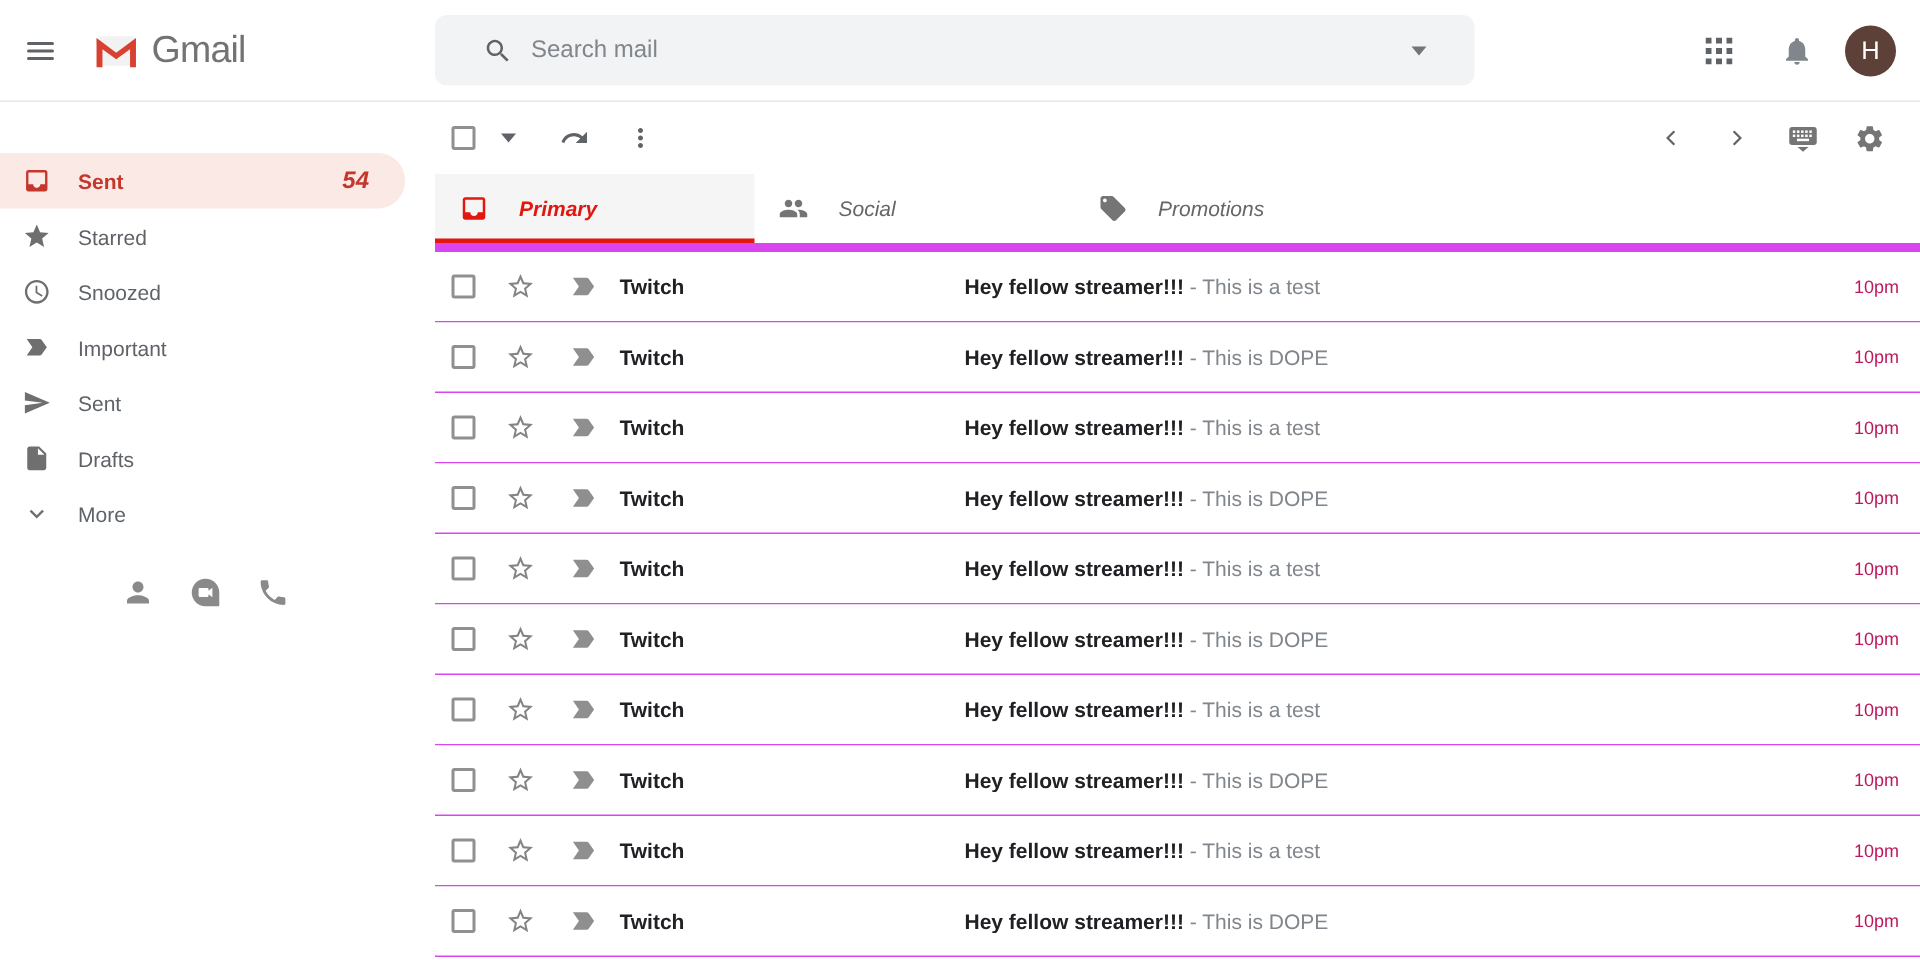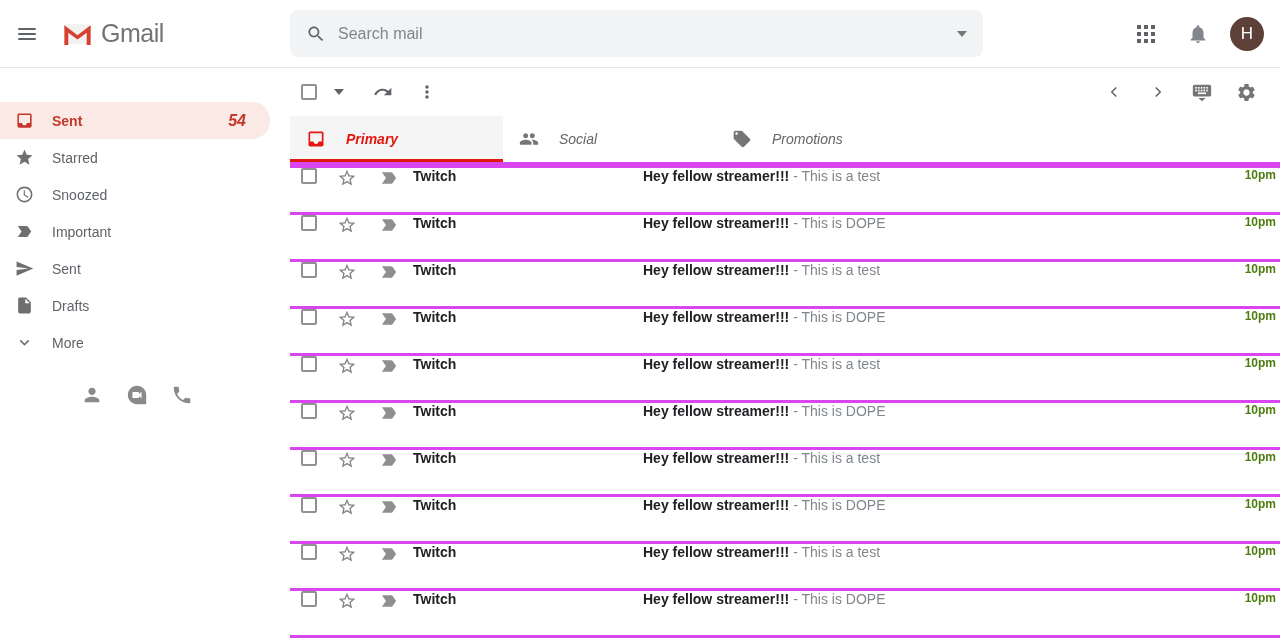--- a/index.html
+++ b/index.html
@@ -13,21 +13,21 @@
 
   
   .header { height:68px; display:flex; align-items:center; border-bottom:1px solid #e8e8e8; }
   .header-left { width:290px; flex-shrink:0; display:flex; align-items:center; padding-left:14px; }
   .hamburger { width:40px; height:40px; display:flex; flex-direction:column; justify-content:center; gap:3px; padding-left:4px; cursor:pointer; }
   .hamburger span { width:18px; height:2px; background:#5f6368; border-radius:1px; }
   .logo { display:flex; align-items:center; gap:8px; margin-left:8px; }
   .logo-text { font-size:25px; color:#737373; letter-spacing:-0.5px; }
 
   .search-wrap { flex:1; max-width:693px; }
-  .search-bar { height:47px; background:var(--search_bg,#f1f3f4); border-radius:8px; display:flex; align-items:center; padding:0 16px; }
+  .search-bar { height:47px; background:var(--search_bg,#f1f3f4); border-radius:8px; display:flex; align-items:center; padding:0 32px; }
   .search-placeholder { margin-left:12px; font-size:16px; color:#80868b; }
   .search-caret { margin-left:auto; width:0; height:0; border-left:5px solid transparent; border-right:5px solid transparent; border-top:6px solid #757575; }
 
   .header-right { margin-left:auto; display:flex; align-items:center; gap:12px; padding-right:16px; }
   .hdr-icon { width:40px; height:40px; display:flex; align-items:center; justify-content:center; cursor:pointer; }
   .avatar { width:34px; height:34px; border-radius:50%; background:var(--avatar_bg,#5d4037); color:#fff; font-size:17px; display:flex; align-items:center; justify-content:center; cursor:pointer; }
 
   
   .main { display:flex; height:571px; }
   .sidebar { width:290px; flex-shrink:0; padding-top:18px; }
@@ -57,28 +57,28 @@
   .select-caret { width:0; height:0; border-left:5px solid transparent; border-right:5px solid transparent; border-top:6px solid #5f6368; }
   .toolbar-right { margin-left:auto; display:flex; align-items:center; padding-right:12px; }
 
   
   .tabs { height:52px; display:flex; border-bottom:6px solid #d946ef;font-style:italic; }
   .tab { width:213px; display:flex; align-items:center; padding-left:16px; gap:20px; font-size:14px; color:#666; cursor:pointer; }
   .tab.active { background:#f5f5f5; box-shadow:inset 0 -3px 0 var(--accent_red,#e2170f); color:var(--accent_red,#e2170f); font-weight:700; }
 
   
   .email-list { flex:1; }
-  .email-row { height:47px; display:flex; align-items:flex-start; padding-left:11px; border-bottom:3px solid #d946ef; cursor:pointer; background:#fff; }
+  .email-row { height:47px; display:flex; align-items:center; padding-left:11px; border-bottom:1px solid #d946ef; cursor:pointer; background:#fff; }
   .row-star { margin-left:20px; display:flex; }
   .row-marker { margin-left:22px; display:flex; }
   .row-sender { margin-left:14px; width:230px; font-size:14px; font-weight:700; color:#202124; white-space:nowrap; overflow:hidden; }
   .row-subjectline { flex:1; font-size:14px; white-space:nowrap; overflow:hidden; }
   .row-subject { font-weight:700; color:#202124; }
   .row-snippet { color:#80868b; }
-  .row-time { margin-left:auto; padding-right:4px; font-size:12px; font-weight:700; color:#4d7c0f; }
+  .row-time { margin-left:auto; padding-right:14px; font-size:12px; font-weight:400; color:#be185d; }
 </style>
 </head>
 <body>
 
 <div class="header">
   <div class="header-left">
     <div class="hamburger">
         <span></span>
         <span></span>
         <span></span>

